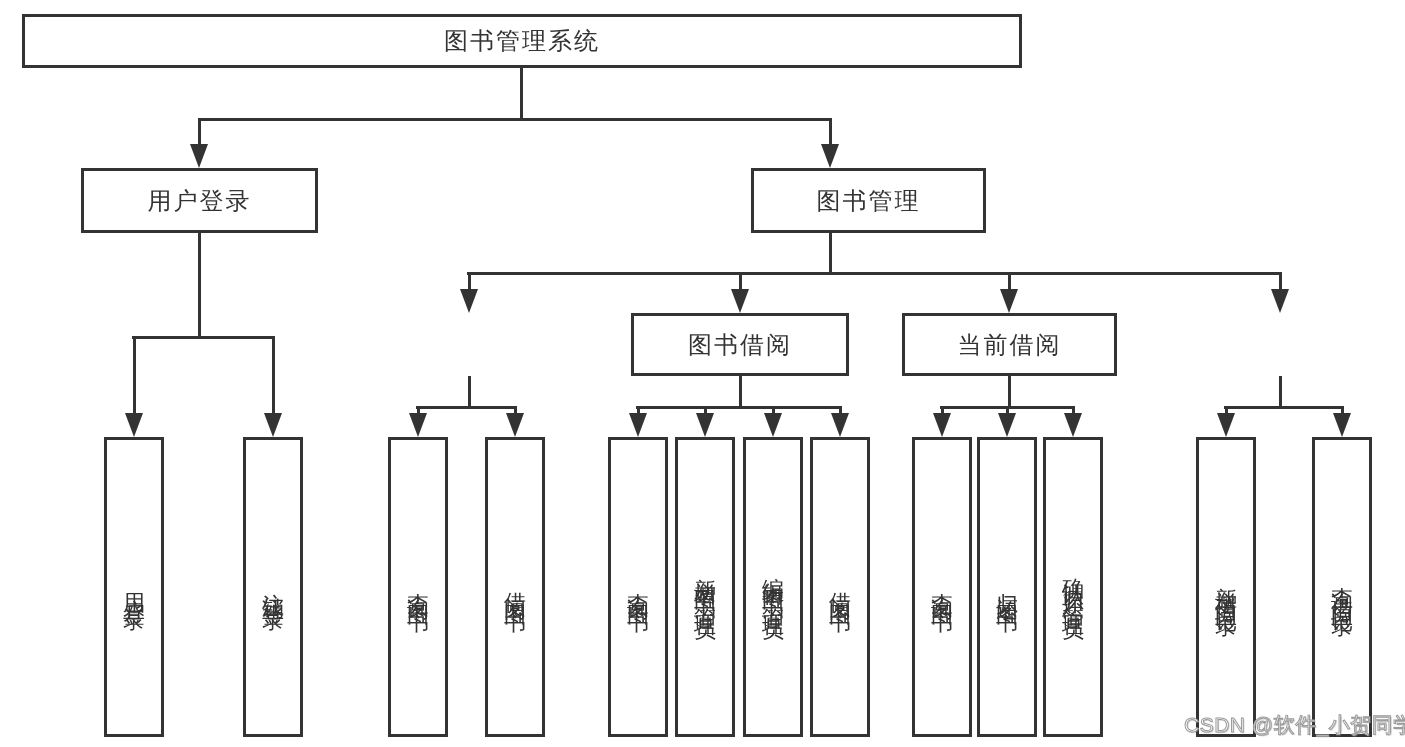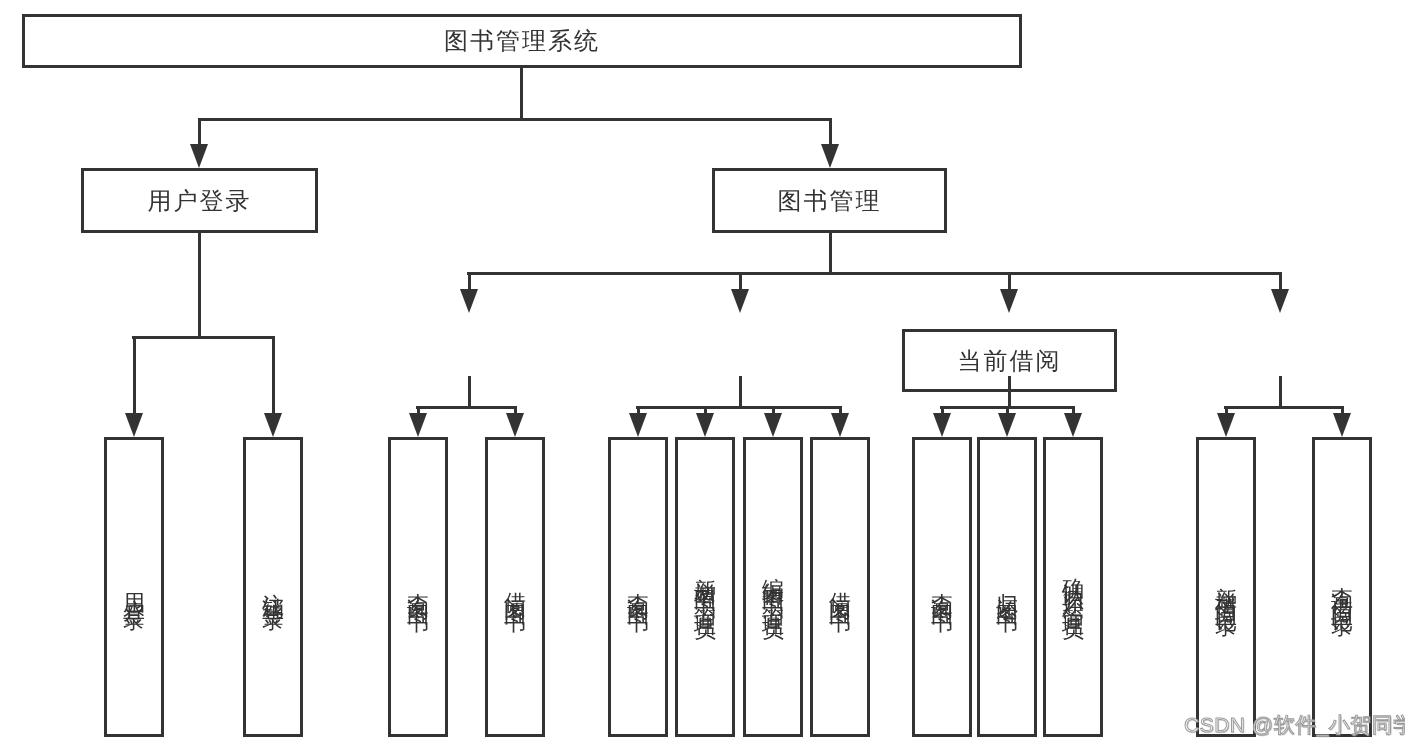--- a/index.html
+++ b/index.html
@@ -64,21 +64,21 @@
   <div class="line" style="left:520px; top:68px; width:3px; height:50px;"></div>
   <div class="line" style="left:198px; top:118px; width:634px; height:3px;"></div>
   <div class="line" style="left:198px; top:118px; width:3px; height:28px;"></div>
   <div class="arr" style="left:190px; top:144px;"></div>
   <div class="line" style="left:829px; top:118px; width:3px; height:28px;"></div>
   <div class="arr" style="left:821px; top:144px;"></div>
 
   <div class="box hbox" style="left:81px; top:168px; width:237px; height:65px;">
     <span>用户登录</span>
   </div>
-  <div class="box hbox" style="left:712px; top:168px; width:235px; height:65px;">
+  <div class="box hbox" style="left:751px; top:168px; width:235px; height:65px;">
     <span>图书管理</span>
   </div>
 
   <div class="line" style="left:198px; top:233px; width:3px; height:103px;"></div>
   <div class="line" style="left:132px; top:336px; width:143px; height:3px;"></div>
   <div class="line" style="left:133px; top:336px; width:3px; height:80px;"></div>
   <div class="arr" style="left:125px; top:413px;"></div>
   <div class="line" style="left:272px; top:336px; width:3px; height:80px;"></div>
   <div class="arr" style="left:264px; top:413px;"></div>
 
@@ -86,21 +86,24 @@
   <div class="line" style="left:467px; top:272px; width:815px; height:3px;"></div>
   <div class="line" style="left:468px; top:272px; width:3px; height:20px;"></div>
   <div class="arr" style="left:460px; top:289px;"></div>
   <div class="line" style="left:739px; top:272px; width:3px; height:20px;"></div>
   <div class="arr" style="left:731px; top:289px;"></div>
   <div class="line" style="left:1008px; top:272px; width:3px; height:20px;"></div>
   <div class="arr" style="left:1000px; top:289px;"></div>
   <div class="line" style="left:1279px; top:272px; width:3px; height:20px;"></div>
   <div class="arr" style="left:1271px; top:289px;"></div>
 
-  <div class="box hbox" style="left:902px; top:313px; width:215px; height:63px;margin-top:16px;">
+  <div class="box hbox" style="left:631px; top:313px; width:218px; height:63px;">
+    <span>图书借阅</span>
+  </div>
+  <div class="box hbox" style="left:902px; top:313px; width:215px; height:63px;">
     <span>当前借阅</span>
   </div>
 
   <div class="line" style="left:468px; top:376px; width:3px; height:30px;"></div>
   <div class="line" style="left:416px; top:406px; width:101px; height:3px;"></div>
   <div class="line" style="left:417px; top:406px; width:3px; height:10px;"></div>
   <div class="arr" style="left:409px; top:413px;"></div>
   <div class="line" style="left:514px; top:406px; width:3px; height:10px;"></div>
   <div class="arr" style="left:506px; top:413px;"></div>
 

